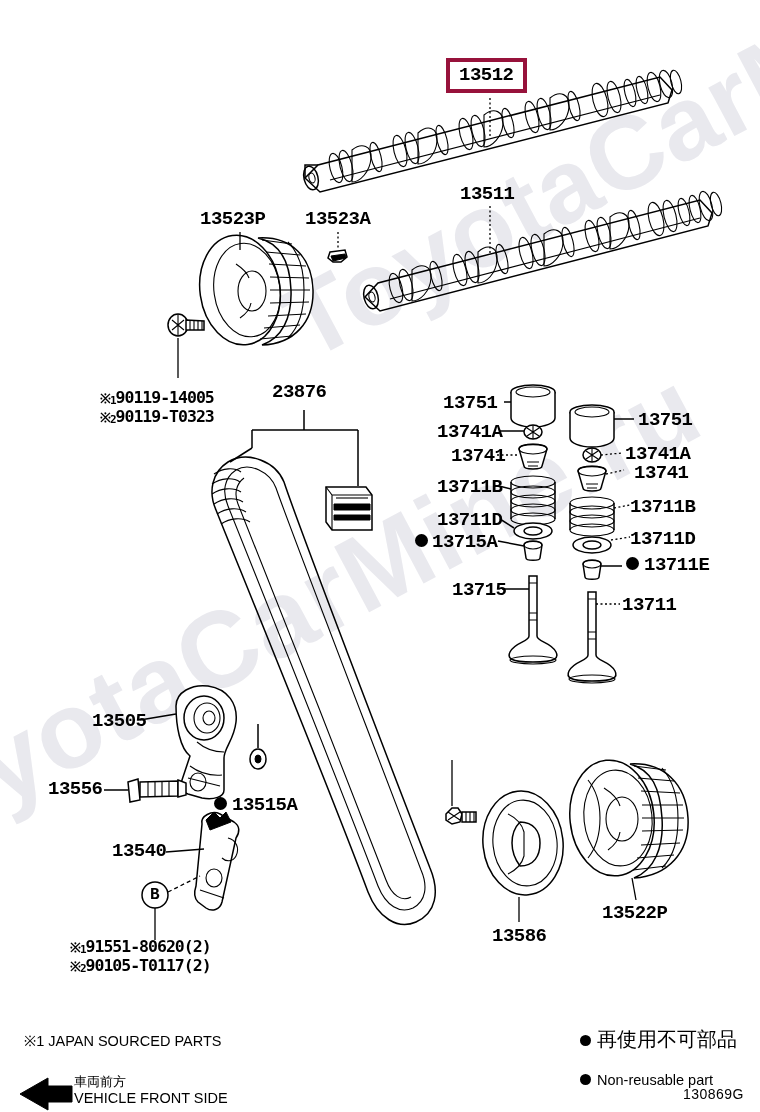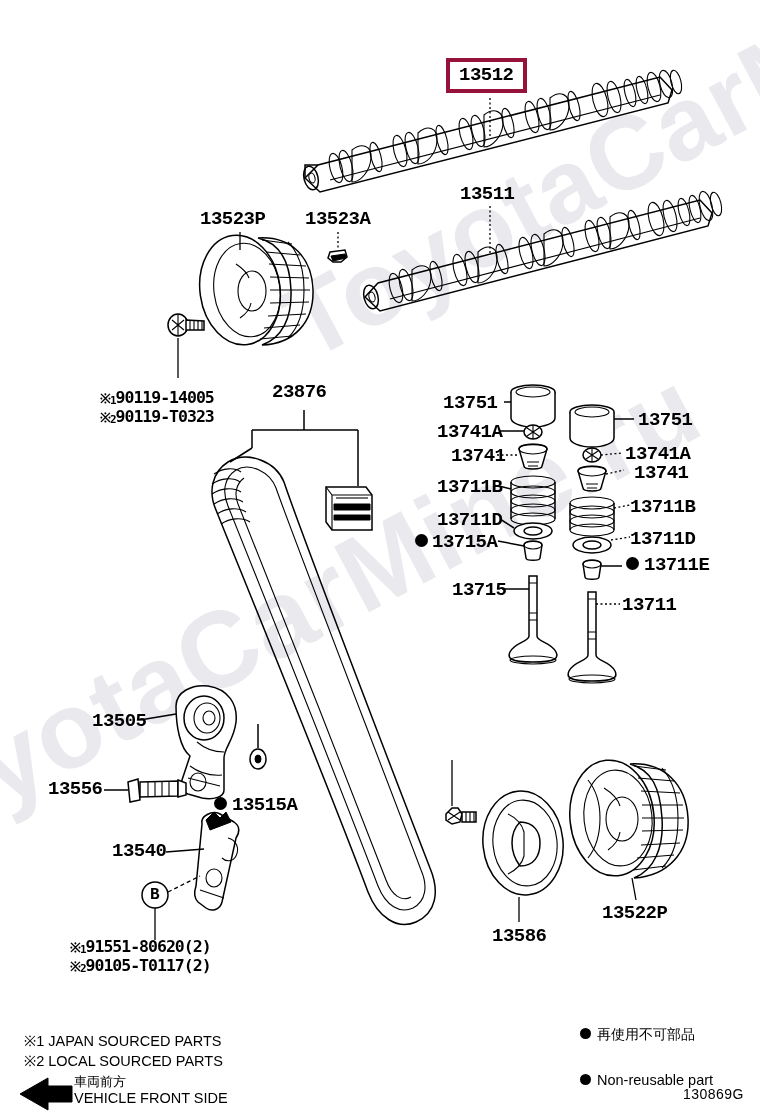--- a/index.html
+++ b/index.html
@@ -33,21 +33,21 @@
 
   svg{position:absolute;left:0;top:0;overflow:visible;}
   .st{fill:none;stroke:#000;stroke-width:1.5;}
   .stf{fill:#fff;stroke:#000;stroke-width:1.5;}
   .thin{fill:none;stroke:#000;stroke-width:1.1;}
   .blk{fill:#000;stroke:#000;stroke-width:1;}
 
   
   .foot{position:absolute;font-family:"Liberation Sans",sans-serif;
         font-size:14.5px;font-weight:400;white-space:nowrap;}
-  .foot.jp{font-family:"DejaVu Sans",sans-serif;font-size:14px;}
+  .foot.jp{font-family:"DejaVu Sans",sans-serif;font-size:20px;}
   .dia-id{position:absolute;right:16px;bottom:10px;font-size:14px;
           font-family:"Liberation Sans",sans-serif;letter-spacing:.5px;margin-top:15px;}
   .bulfoot{display:inline-block;width:11px;height:11px;border-radius:50%;
            background:#000;margin-right:6px;vertical-align:0px;}
 </style>
 </head>
 <body>
 
 <div id="stage">
 
@@ -439,21 +439,20 @@
     <div><span class="mk">※</span><span class="sub">2</span><span>90119-T0323</span></div>
   </div>
 
 
   <div class="note" style="left:70px;top:937px;">
     <div><span class="mk">※</span><span class="sub">1</span><span>91551-80620(2)</span></div>
     <div><span class="mk">※</span><span class="sub">2</span><span>90105-T0117(2)</span></div>
   </div>
 
   <div class="foot" style="left:24px;top:1030px;">※1 JAPAN SOURCED PARTS</div>
-  <div class="foot" style="left:24px;top:1050px;">※2 LOCAL SOURCED PARTS</div>
 
   <div class="foot jp" style="left:580px;top:1026px;">
     <span class="bulfoot"></span><span>再使用不可部品</span>
   </div>
   <div class="foot" style="left:580px;top:1048px;margin-top:24px;">
     <span class="bulfoot"></span><span>Non-reusable part</span>
   </div>
 
   <div class="foot jp" style="left:74px;top:1073px;font-size:13px;">車両前方</div>
   <div class="foot" style="left:74px;top:1090px;">VEHICLE FRONT SIDE</div>

